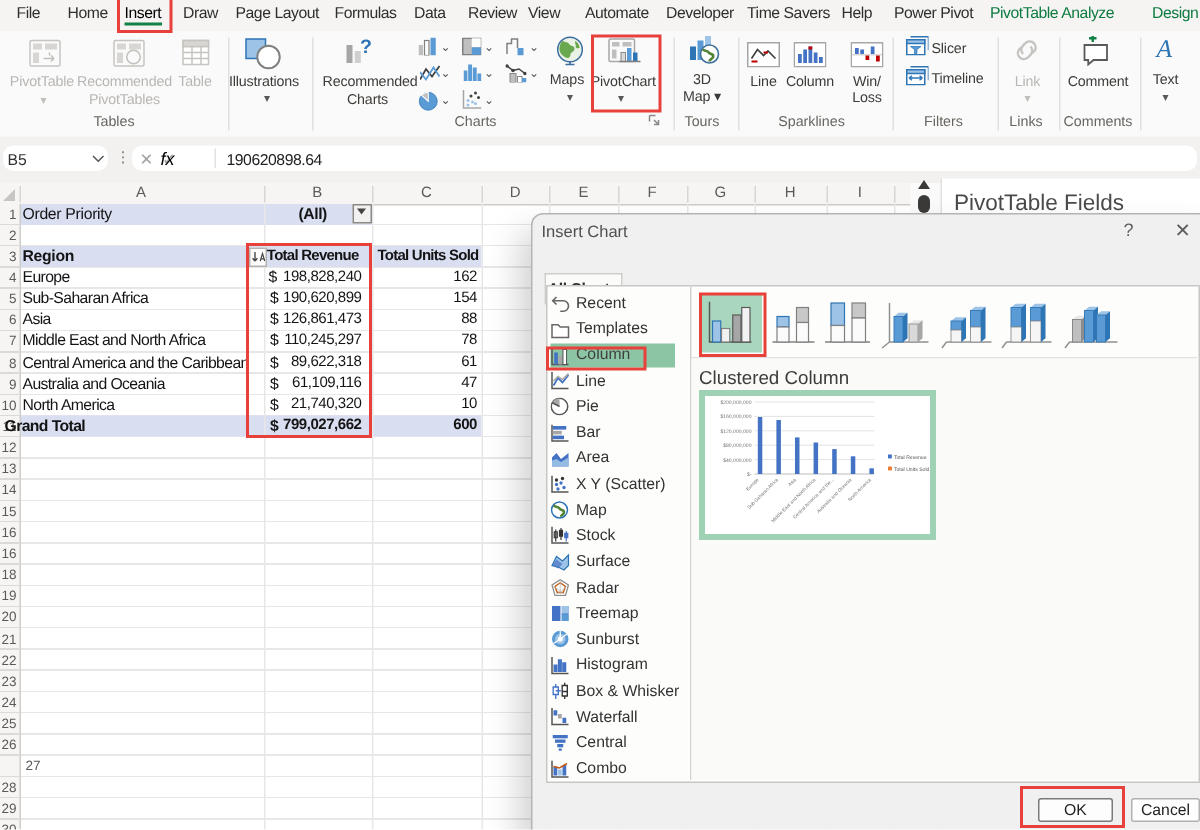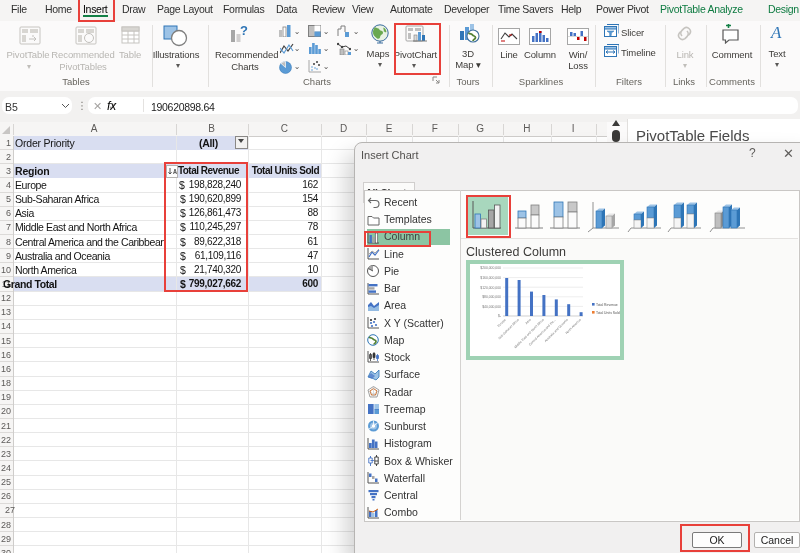--- a/index.html
+++ b/index.html
@@ -417,21 +417,21 @@
 <div class="rnum" style="left:0;top:361.9px;">16</div>
 <div class="rnum" style="left:0;top:376.05px;">18</div>
 <div class="rnum" style="left:0;top:390.2px;">19</div>
 <div class="rnum" style="left:0;top:404.35px;">20</div>
 <div class="rnum" style="left:0;top:418.5px;">21</div>
 <div class="rnum" style="left:0;top:432.65px;">22</div>
 <div class="rnum" style="left:0;top:446.8px;">23</div>
 <div class="rnum" style="left:0;top:460.95px;">24</div>
 <div class="rnum" style="left:0;top:475.1px;">25</div>
 <div class="rnum" style="left:0;top:489.25px;">26</div>
-<div class="rnum" style="left:4px;top:503.4px;">27</div>
+<div class="rnum" style="left:16px;top:503.4px;">27</div>
 <div class="rnum" style="left:0;top:517.55px;">28</div>
 <div class="rnum" style="left:0;top:531.7px;">29</div>
 <div class="rnum" style="left:0;top:545.85px;">30</div>
 
 <div class="cell" style="left:15px;top:135.5px;">Order Priority</div>
 <div class="cell b" style="left:199px;top:135.5px;letter-spacing:-0.3px;">(All)</div>
 <div class="ab" style="left:234.5px;top:136.2px;width:11px;height:11px;background:#f2f1f0;border:1px solid #8a8886;">
         <div style="margin:2px 0 0 2.2px;width:0;height:0;border-left:3px solid transparent;border-right:3px solid transparent;border-top:4px solid #444;"></div>
       </div>
 <div class="cell b" style="left:15px;top:163.8px;">Region</div>

